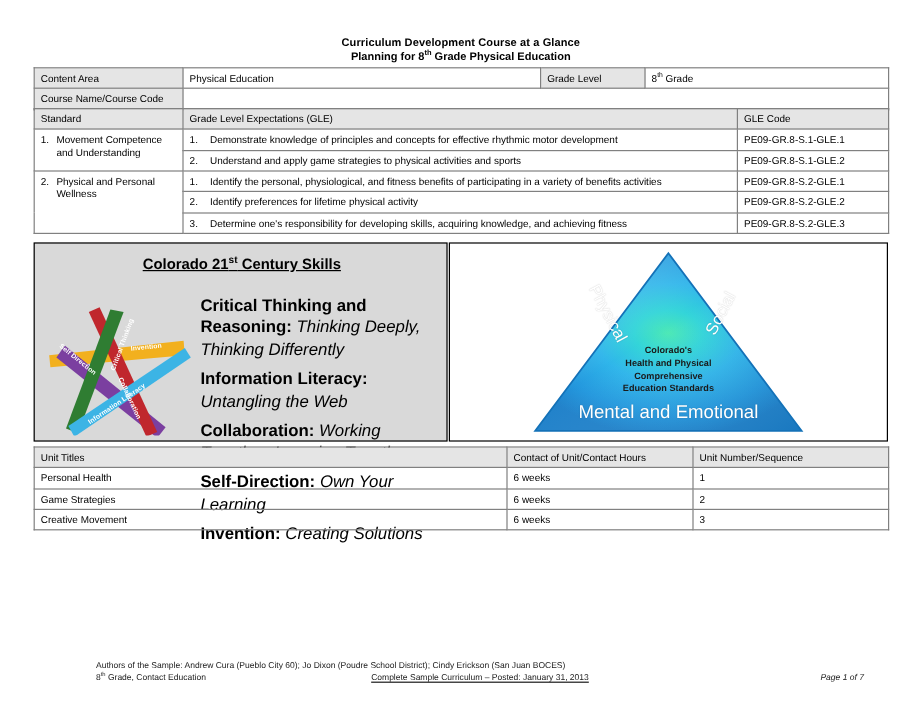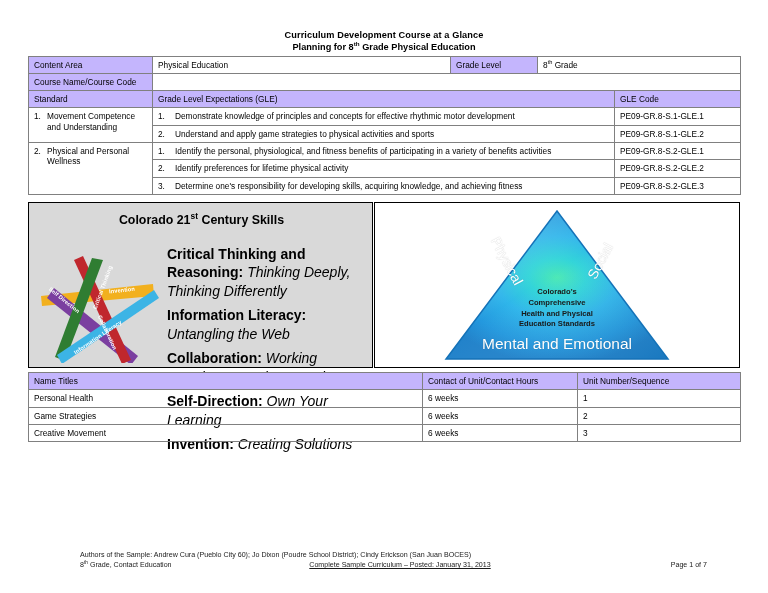--- a/index.html
+++ b/index.html
@@ -47,21 +47,21 @@
   }
   .tbl td, .tbl th {
     border: 0.8px solid #808080;
     padding: 3px 5px;
     vertical-align: top;
     text-align: left;
     font-weight: normal;
     line-height: 1.25;
   }
   .hdr {
-    background: #c4b5fd;
+    background: #e5e5e5;
     font-weight: bold;
   }
 
   
   #info-table { left: 28px; top: 56px; width: 712px; }
   #info-table td { height: 15px; }
 
   
   #std-table { left: 28px; top: 90px; width: 712px; border: 1.6px solid #000; }
   #std-table td { height: 15px; }
@@ -89,20 +89,21 @@
     background: #ffffff;
     border: 1.6px solid #000;
     overflow: hidden;
   }
   .skills-title {
     position: absolute;
     left: 0; top: 10px; width: 345px;
     text-align: center;
     font-size: 12.4px;
     font-weight: bold;
+    text-decoration: underline;
   }
   .skills-list {
     position: absolute;
     left: 138px; top: 42px;
     width: 200px;
     font-size: 14px;
     line-height: 1.32;
   }
   .skills-list .sk { margin-bottom: 6px; }
   .skills-list .sk b { font-weight: bold; }
@@ -177,21 +178,21 @@
     position: absolute;
     left: 80px; top: 551px;
     width: 640px;
     font-size: 7.1px;
     color: #1a1a1a;
   }
   .footer .line1 { margin-bottom: 2px; }
   .footer .line2 { position: relative; height: 10px; }
   .footer .f-left { position: absolute; left: 0; top: 0; }
   .footer .f-mid { position: absolute; left: 0; right: 0; top: 0; text-align: center; text-decoration: underline; }
-  .footer .f-right { position: absolute; right: 13px; top: 0; }
+  .footer .f-right { position: absolute; right: 0; top: 0; font-style: italic; }
 </style>
 </head>
 <body>
 
 <div class="page">
 
   <div class="doc-title">
     <span>Curriculum Development Course at a Glance</span>
   </div>
   <div class="doc-subtitle">
@@ -360,37 +361,37 @@
           </linearGradient>
         </defs>
         <polygon points="115,4 226,152 4,152" fill="url(#pyrGrad)"></polygon>
         <polygon points="115,4 226,152 4,152" fill="url(#pyrSheen)"></polygon>
         <polygon points="115,4 226,152 4,152" fill="none" stroke="#1472b8" stroke-width="1.5"></polygon>
       </svg>
       <div class="pyr-label" id="lbl-physical">Physical</div>
       <div class="pyr-label" id="lbl-social">Social</div>
       <div id="pyr-center">
         <div>Colorado's</div>
+        <div>Health and Physical</div>
         <div>Comprehensive</div>
-        <div>Health and Physical</div>
         <div>Education Standards</div>
       </div>
       <div class="pyr-label" id="lbl-mental">Mental and Emotional</div>
     </div>
   </div>
 
   <table class="tbl" id="unit-table">
     <colgroup>
       <col style="width:394px">
         <col style="width:155px">
         <col style="width:163px">
     </colgroup>
     <tbody>
       <tr>
-        <td class="hdr">Name Titles</td>
+        <td class="hdr">Unit Titles</td>
         <td class="hdr">Contact of Unit/Contact Hours</td>
         <td class="hdr">Unit Number/Sequence</td>
       </tr>
       <tr>
         <td>Personal Health</td>
         <td>6 weeks</td>
         <td>1</td>
       </tr>
       <tr>
         <td>Game Strategies</td>

